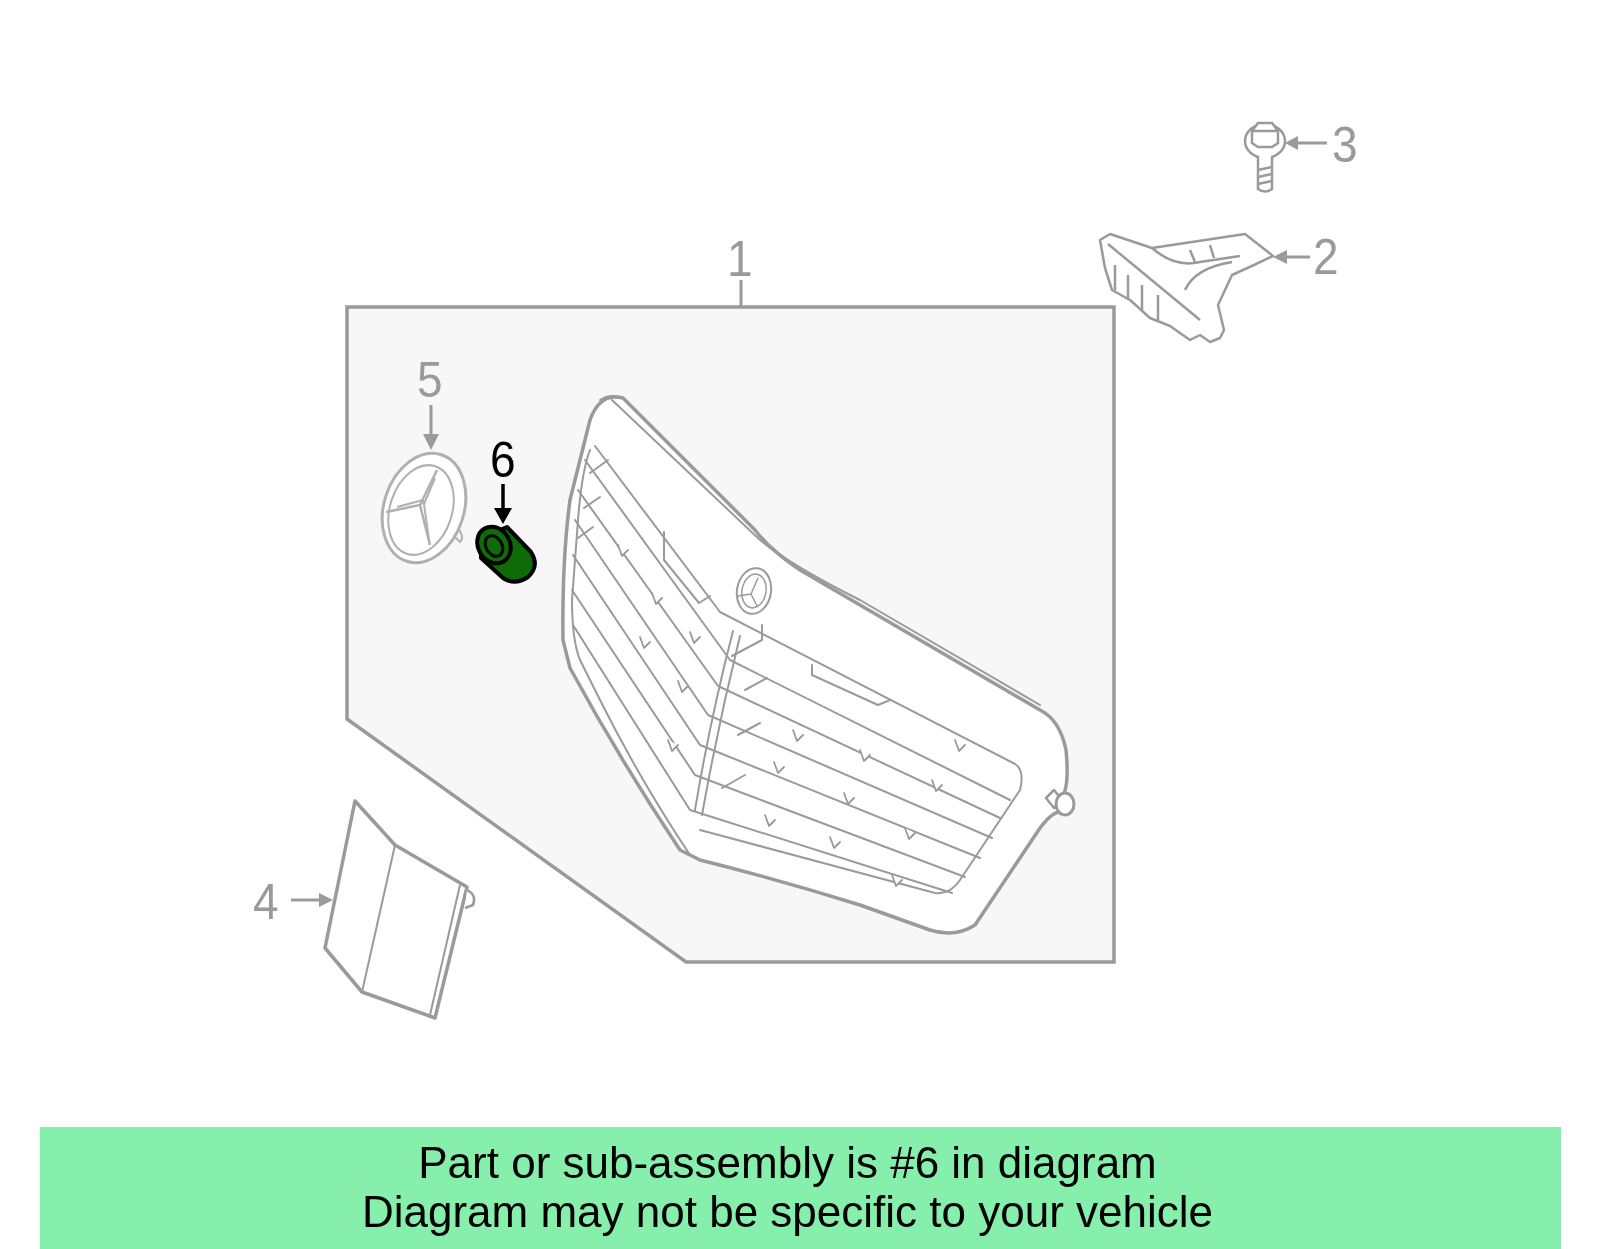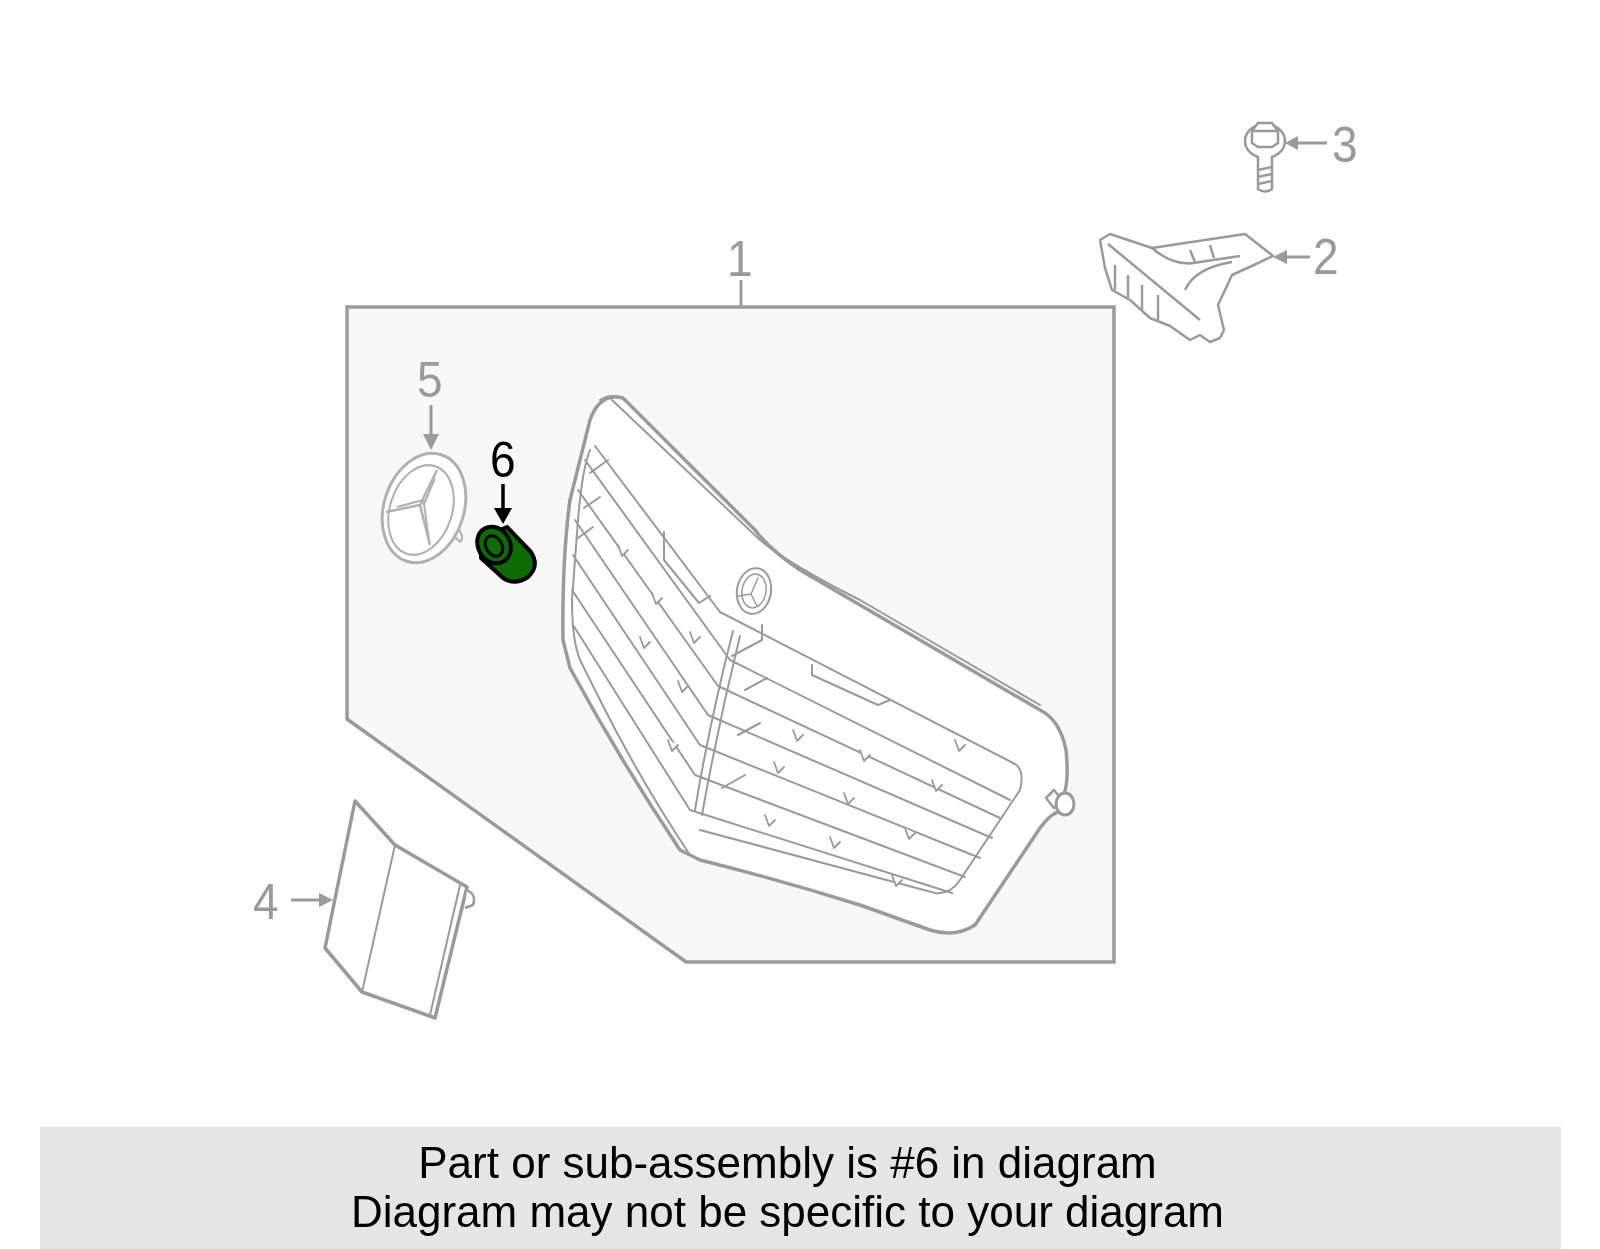--- a/index.html
+++ b/index.html
@@ -1,20 +1,20 @@
 <!DOCTYPE html>
 <html><head>
   <meta charset="utf-8">
   <style>
     html, body { margin: 0; padding: 0; background: #ffffff; }
     body { width: 1600px; height: 1249px; position: relative; overflow: hidden; font-family: "Liberation Sans", sans-serif; }
     #diagram { position: absolute; left: 0; top: 0; width: 1600px; height: 1249px; }
     .callout { position: absolute; font-family: "Liberation Sans", sans-serif; font-size: 50px; line-height: 1; color: #9a9a9a; transform: scaleX(0.92); transform-origin: left top; }
     .callout.active { color: #000000; }
-    #banner { position: absolute; left: 40px; top: 1127px; width: 1521px; height: 122px; background: #e5e5e5; }
+    #banner { position: absolute; left: 40px; top: 1127px; width: 1521px; height: 122px; background: #86efac; }
     .banner-line { position: absolute; left: 0; width: 1521px; text-align: center; color: #000000; font-family: "Liberation Sans", sans-serif; font-size: 44px; line-height: 1; padding-right: 26px; box-sizing: border-box; }
     #banner-line-1 { top: 14px; }
     #banner-line-2 { top: 63px; }
   </style>
 </head>
 <body>
 
 <svg id="diagram" viewBox="0 0 1600 1249" xmlns="http://www.w3.org/2000/svg">
   <defs>
     <marker id="arrowGray" markerWidth="10" markerHeight="10" refX="8" refY="5" orient="auto" markerUnits="userSpaceOnUse">
@@ -133,14 +133,14 @@
 
 <div class="callout" style="left:727px; top:234px;">1</div>
 <div class="callout" style="left:1313px; top:232px;">2</div>
 <div class="callout" style="left:1332px; top:120px;">3</div>
 <div class="callout" style="left:253px; top:877px;">4</div>
 <div class="callout" style="left:417px; top:355px;">5</div>
 <div class="callout active" style="left:490px; top:435px;">6</div>
 
 <div id="banner">
   <div id="banner-line-1" class="banner-line">Part or sub-assembly is #6 in diagram</div>
-  <div id="banner-line-2" class="banner-line">Diagram may not be specific to your diagram</div>
+  <div id="banner-line-2" class="banner-line">Diagram may not be specific to your vehicle</div>
 </div>
 
 </body></html>

